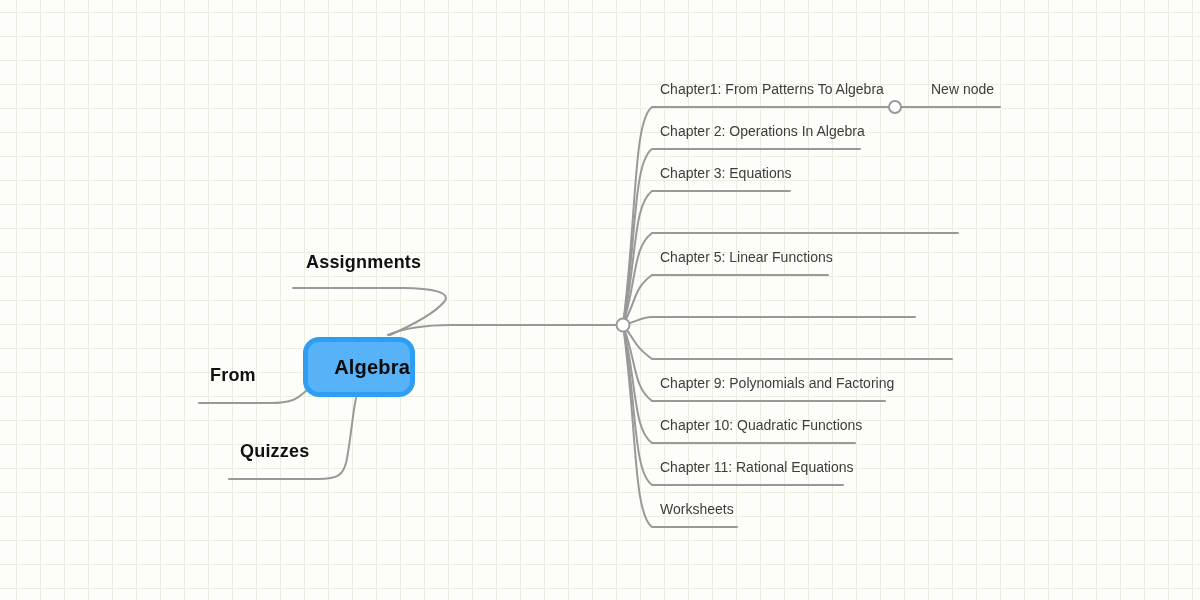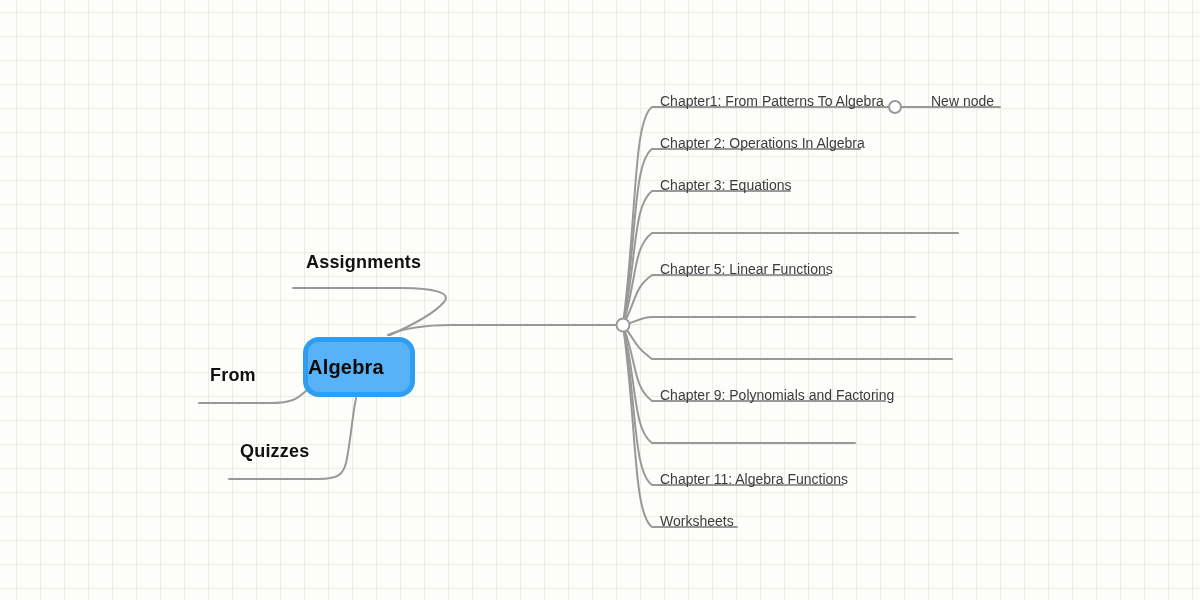--- a/index.html
+++ b/index.html
@@ -39,33 +39,32 @@
   .lbl.bold {
     font-weight: 700;
     font-size: 18px;
     letter-spacing: 0.2px;
     color: var(--label-text, #111111);
   }
   .lbl.reg {
     font-weight: 400;
     font-size: 14px;
     color: var(--chapter-text, #3c3c3c);
-    margin-top: 12px;
   }
   .root-node {
     position: absolute;
     left: 303px; top: 337px;
     width: 112px; height: 60px;
     box-sizing: border-box;
     background: var(--root-fill, #57B2F8);
     border: 5px solid var(--root-border, #2E9EF2);
     border-radius: 16px;
     display: flex;
     align-items: center;
-    justify-content: flex-start;
+    justify-content: flex-end;
     cursor: pointer;
   }
   .root-node span {
     font-weight: 700;
     font-size: 20px;
     color: #0a0a0a;
     letter-spacing: 0.2px;
   }
 </style>
 </head>
@@ -106,18 +105,19 @@
   <div class="lbl bold" style="left:306px; top:252px">Assignments</div>
   <div class="lbl bold" style="left:210px; top:365px">From</div>
   <div class="lbl bold" style="left:240px; top:441px">Quizzes</div>
 
 
   <div class="lbl reg" style="left:660px; top:81px">Chapter1: From Patterns To Algebra</div>
   <div class="lbl reg" style="left:660px; top:123px">Chapter 2: Operations In Algebra</div>
   <div class="lbl reg" style="left:660px; top:165px">Chapter 3: Equations</div>
   <div class="lbl reg" style="left:660px; top:249px">Chapter 5: Linear Functions</div>
   <div class="lbl reg" style="left:660px; top:375px">Chapter 9: Polynomials and Factoring</div>
-  <div class="lbl reg" style="left:660px; top:459px">Chapter 11: Algebra Functions</div>
+  <div class="lbl reg" style="left:660px; top:417px">Chapter 10: Quadratic Functions</div>
+  <div class="lbl reg" style="left:660px; top:459px">Chapter 11: Rational Equations</div>
   <div class="lbl reg" style="left:660px; top:501px">Worksheets</div>
 
   <div class="lbl reg" style="left:931px; top:81px">New node</div>
 
 </div>
 
 </body></html>

